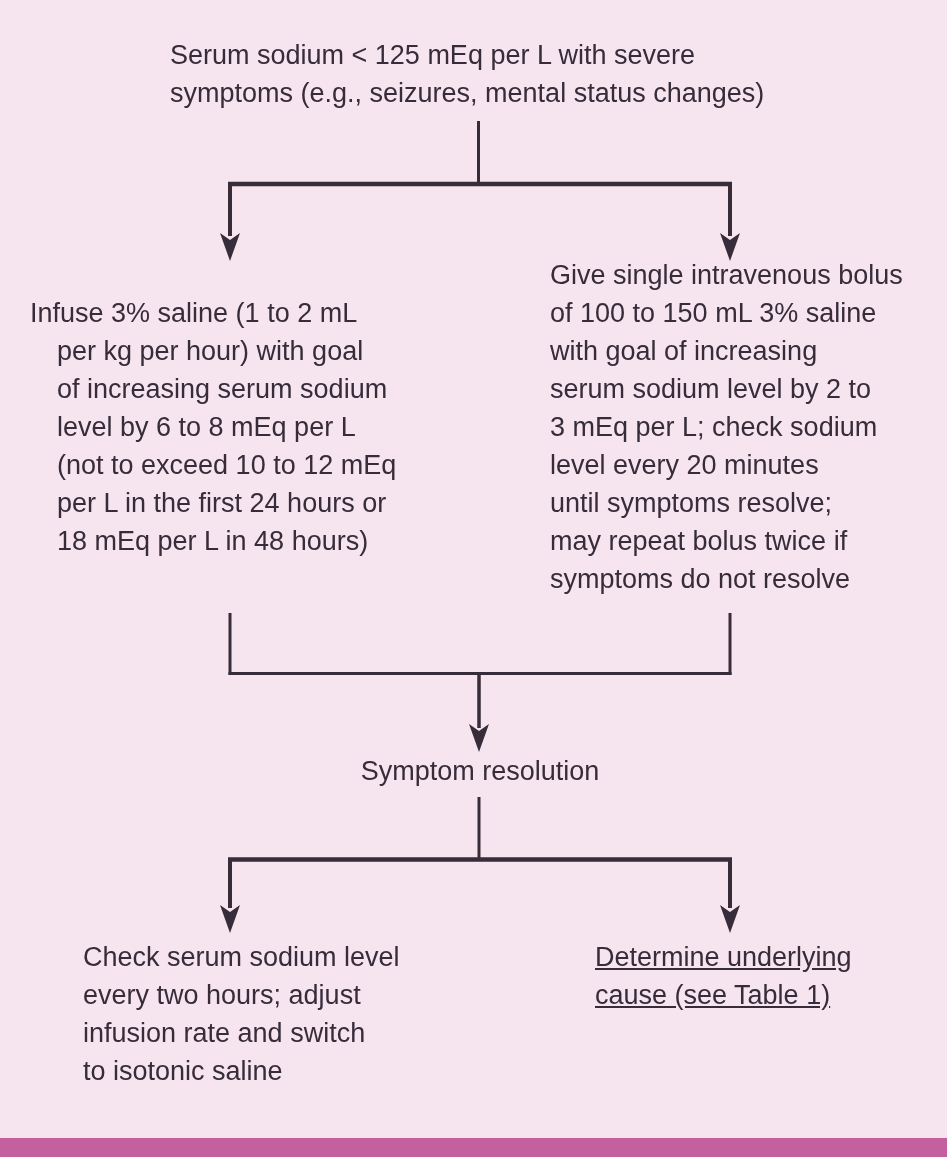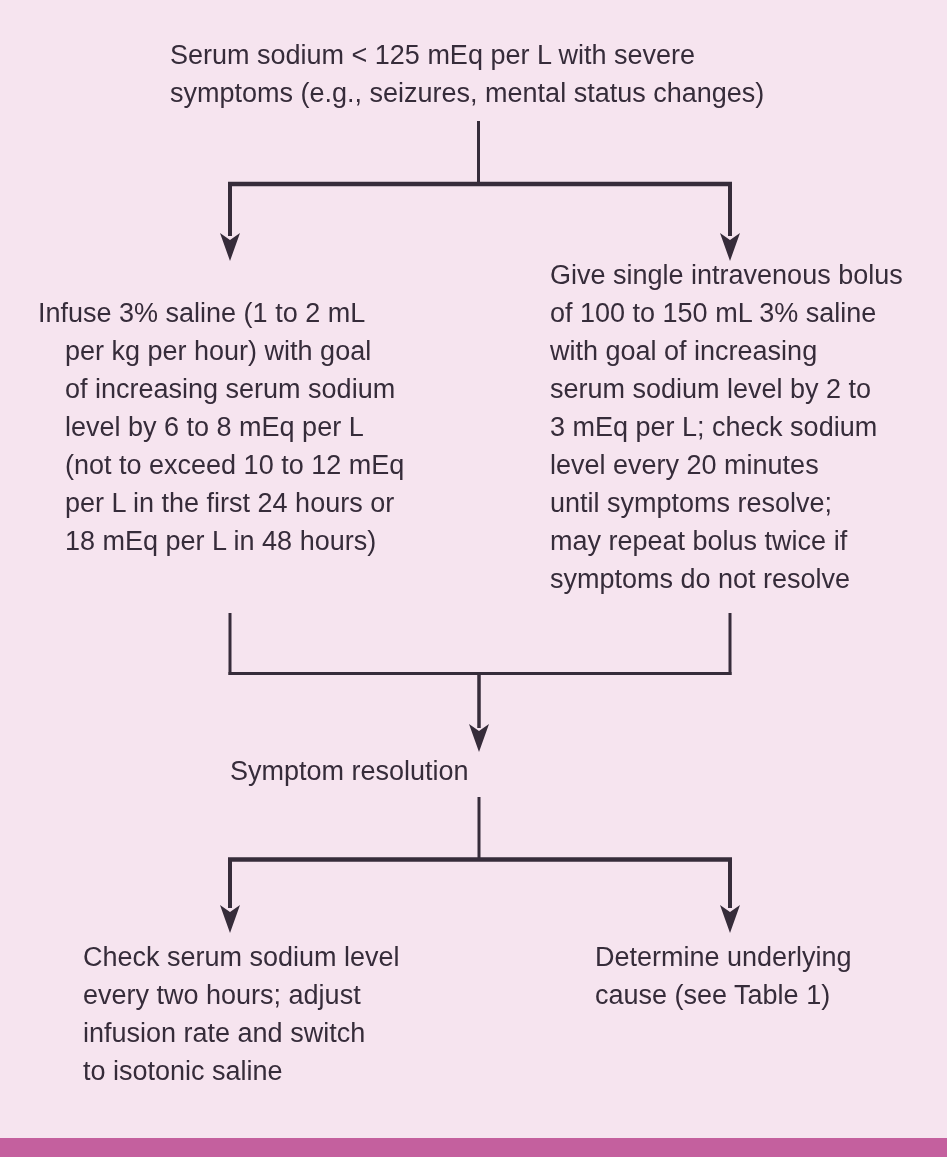--- a/index.html
+++ b/index.html
@@ -31,27 +31,27 @@
   svg.connectors{position:absolute;left:0;top:0;}
   svg.connectors line{stroke:var(--ink);}
   svg.connectors polygon{fill:var(--ink);}
   .txt{
     position:absolute;
     font-size:27px;line-height:38px;
     white-space:pre-line;
     color:var(--ink);
   }
   .node-title{left:170px;top:36px;width:700px;}
-  .col-left{left:38px;top:256px;width:490px;}
+  .col-left{left:30px;top:256px;width:490px;}
   .col-left p{white-space:pre-line;padding-left:27px;text-indent:-27px;}
   .col-left p + p{margin-top:5px;}
   .col-right{left:550px;top:256px;width:430px;}
-  .node-middle{left:230px;top:752px;width:500px;text-align:left;}
+  .node-middle{left:230px;top:752px;width:500px;text-align:center;}
   .out-left{left:83px;top:938px;width:420px;}
-  .out-right{left:595px;top:938px;width:340px;}
+  .out-right{left:595px;top:938px;width:340px;text-decoration:underline;}
 </style>
 </head>
 <body>
 
 <div class="page">
   <div class="canvas"></div>
   <div class="accent-bar"></div>
 
   <svg class="connectors" width="951" height="1162" viewBox="0 0 951 1162">
 

